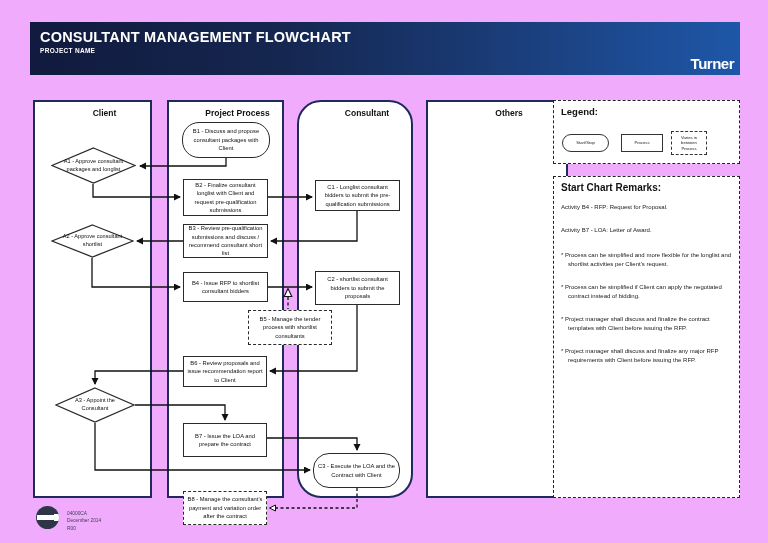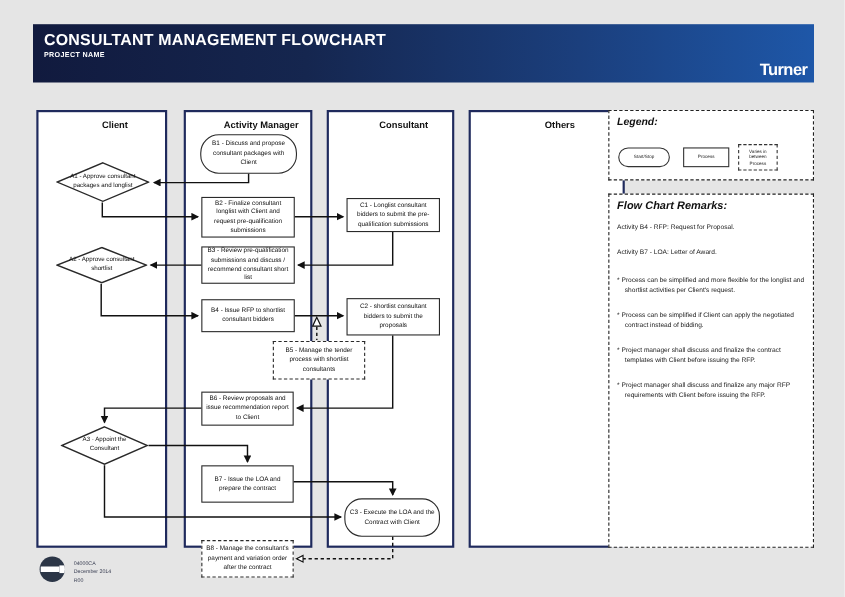--- a/index.html
+++ b/index.html
@@ -1,35 +1,35 @@
 <!DOCTYPE html>
 <html><head>
 <meta charset="utf-8">
 <style>
   * { margin:0; padding:0; box-sizing:border-box; }
   html,body { background:#fff; }
   body { font-family:"Liberation Sans", sans-serif; }
-  #page { position:relative; width:768px; height:543px; background:#e5e5e5; overflow:hidden; outline:1px solid #ececec; }
+  #page { position:relative; width:768px; height:543px; background:#f0abfc; overflow:hidden; outline:1px solid #ececec; }
 
   
   .header-bar { position:absolute; left:30px; top:22px; width:710px; height:53px;
     background:linear-gradient(90deg,#111a3e 0%,#15264f 35%,#1b3f7d 70%,#1e57a8 100%); }
   .header-title { position:absolute; left:10px; top:7px; color:#fff; font-weight:bold; font-size:14.5px; letter-spacing:.2px; }
   .header-subtitle { position:absolute; left:10px; top:25px; color:#fff; font-weight:bold; font-size:6.5px; letter-spacing:.3px; }
   .turner-logo { position:absolute; right:6px; bottom:3px; color:#fff; font-weight:bold; font-size:15px; letter-spacing:-0.5px; }
 
   
   .lane { position:absolute; top:100px; height:398px; background:#fff; border:2px solid #1f2a5c; }
   .lane-title { position:absolute; top:6px; left:0; width:100%; text-align:center; font-weight:bold; font-size:8.5px; color:#111;margin-left:12px; }
 
   
   .dash-panel { position:absolute; left:553px; width:187px; border:1.4px dashed #222; background:#fff; }
   .legend-box { top:100px; height:64px; }
   .remarks-box { top:176px; height:322px; }
-  .panel-title { position:absolute; left:7px; top:5px; font-weight:bold; font-size:9.5px; color:#111;font-style:italic; }
+  .panel-title { position:absolute; left:7px; top:5px; font-weight:bold; font-size:9.5px; color:#111; }
   .legend-shape { position:absolute; border:1.4px solid #333; display:flex; align-items:center; justify-content:center;
     text-align:center; font-size:4.2px; color:#222; line-height:1.25; background:#fff; }
   .remark { position:absolute; left:7px; width:172px; font-size:6px; color:#1a1a1a; line-height:1.5; }
   .remark.hang { padding-left:7px; text-indent:-7px; }
 
   
   .node { position:absolute; background:#fff; border:1.3px solid #2a2a2a; display:flex; align-items:center;
     justify-content:center; text-align:center; font-size:5.8px; color:#111; line-height:1.45; padding:2px 3px; }
   .stadium { border-radius:17px; }
   .dashed-node { border:1.3px dashed #2a2a2a; }
@@ -56,23 +56,23 @@
   <div class="header-bar">
     <div class="header-title">CONSULTANT MANAGEMENT FLOWCHART</div>
     <div class="header-subtitle">PROJECT NAME</div>
     <div class="turner-logo">Turner</div>
   </div>
 
   <div class="lane" style="left:33px;width:119px;">
     <div class="lane-title">Client</div>
   </div>
   <div class="lane" style="left:167px;width:117px;">
-    <div class="lane-title">Activity Manager</div>
-  </div>
-  <div class="lane" style="left:297px;width:116px;">
+    <div class="lane-title">Project Process</div>
+  </div>
+  <div class="lane" style="left:297px;width:116px;border-radius:24px;">
     <div class="lane-title">Consultant</div>
   </div>
   <div class="lane" style="left:426px;width:142px;padding-left:48px;">
     <div class="lane-title">Others</div>
   </div>
 
   <div class="dash-panel legend-box">
     <div class="panel-title">Legend:</div>
     <div class="legend-shape" style="left:8px;top:33px;width:47px;height:18px;border-radius:9px;">
       <span>Start/Stop</span>
@@ -80,21 +80,21 @@
     <div class="legend-shape" style="left:67px;top:33px;width:42px;height:18px;">
       <span>Process</span>
     </div>
     <div class="legend-shape" style="left:117px;top:30px;width:36px;height:24px;border-style:dashed;padding:1px;">
       <span>Varies in between Process</span>
     </div>
 
   </div>
 
   <div class="dash-panel remarks-box">
-    <div class="panel-title" style="font-size:10px;">Flow Chart Remarks:</div>
+    <div class="panel-title" style="font-size:10px;">Start Chart Remarks:</div>
     <div class="remark" style="top:26px;">Activity B4 - RFP: Request for Proposal.</div>
     <div class="remark" style="top:49px;">Activity B7 - LOA: Letter of Award.</div>
     <div class="remark hang" style="top:74px;">* Process can be simplified and more flexible for the longlist and shortlist activities per Client's request.</div>
     <div class="remark hang" style="top:106px;">* Process can be simplified if Client can apply the negotiated contract instead of bidding.</div>
     <div class="remark hang" style="top:138px;">* Project manager shall discuss and finalize the contract templates with Client before issuing the RFP.</div>
     <div class="remark hang" style="top:170px;">* Project manager shall discuss and finalize any major RFP requirements with Client before issuing the RFP.</div>
   </div>
 
   <div class="node stadium" style="left:182px;top:122px;width:88px;height:36px;">
     <span>B1 - Discuss and propose consultant packages with Client</span>

